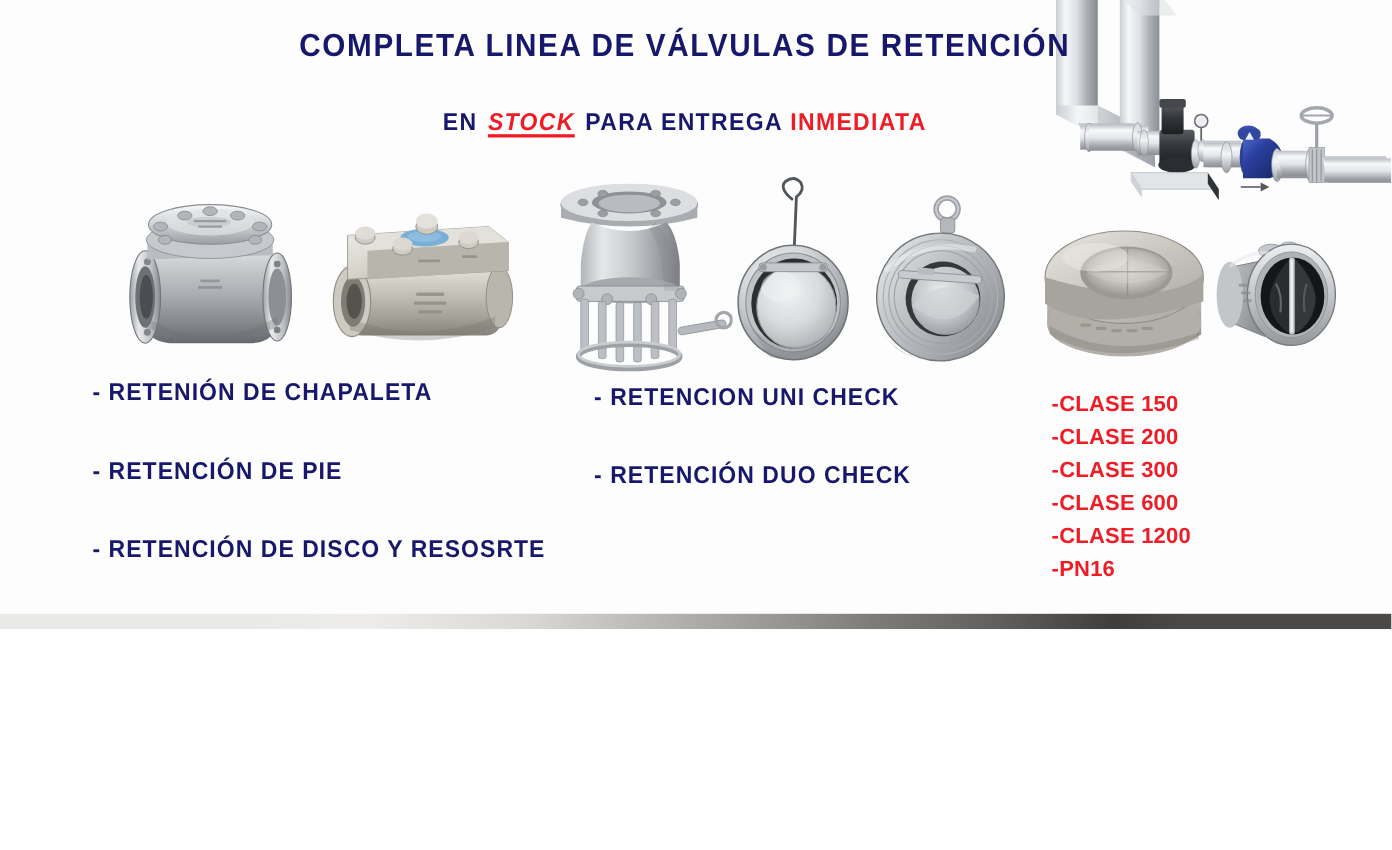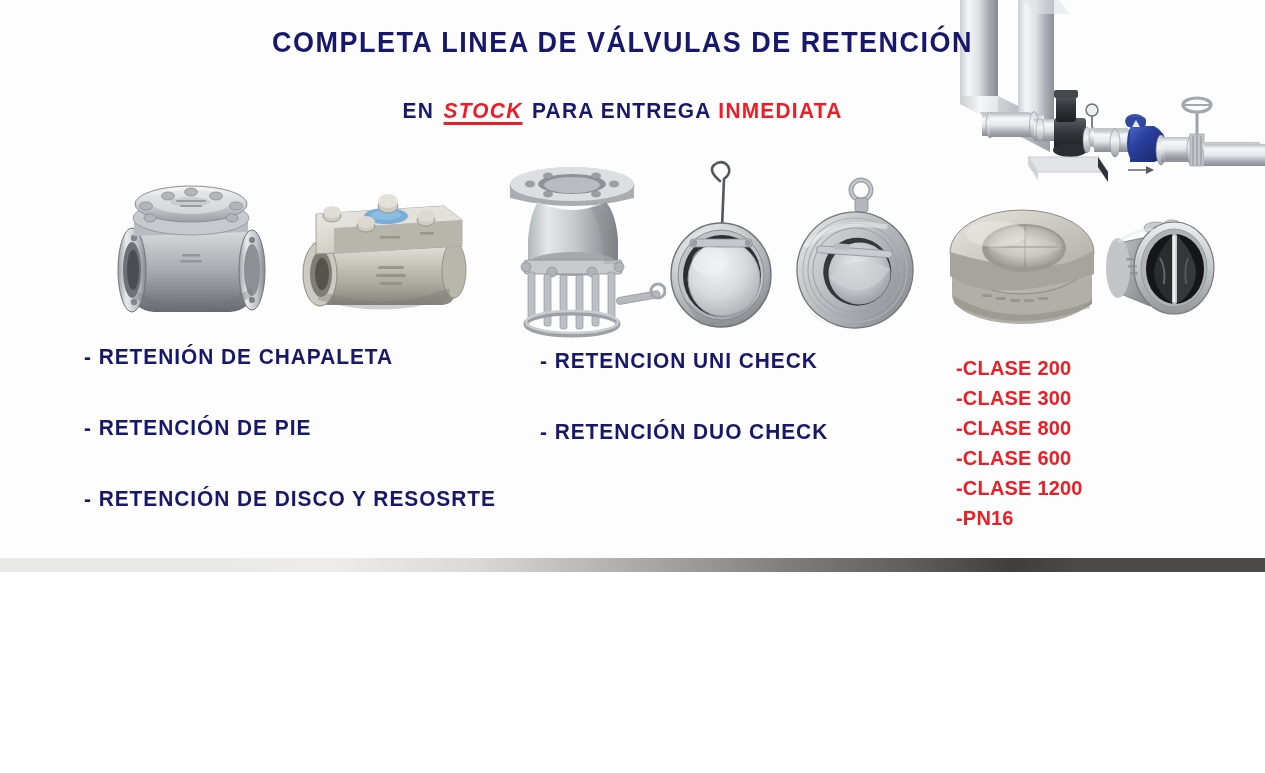--- a/index.html
+++ b/index.html
@@ -632,23 +632,23 @@
     <div class="bullet">- RETENCIÓN  DE  PIE</div>
     <div class="bullet">- RETENCIÓN  DE  DISCO  Y  RESOSRTE</div>
   </div>
 
   <div class="bullets-mid">
     <div class="bullet">- RETENCION  UNI  CHECK</div>
     <div class="bullet">- RETENCIÓN  DUO  CHECK</div>
   </div>
 
   <div class="class-list">
+    <div class="class-item">-CLASE 150</div>
     <div class="class-item">-CLASE 200</div>
     <div class="class-item">-CLASE 300</div>
-    <div class="class-item">-CLASE 800</div>
     <div class="class-item">-CLASE 600</div>
     <div class="class-item">-CLASE 1200</div>
     <div class="class-item">-PN16</div>
   </div>
 
   <div class="band"></div>
   <div class="band-below"></div>
 
 </div>
 

